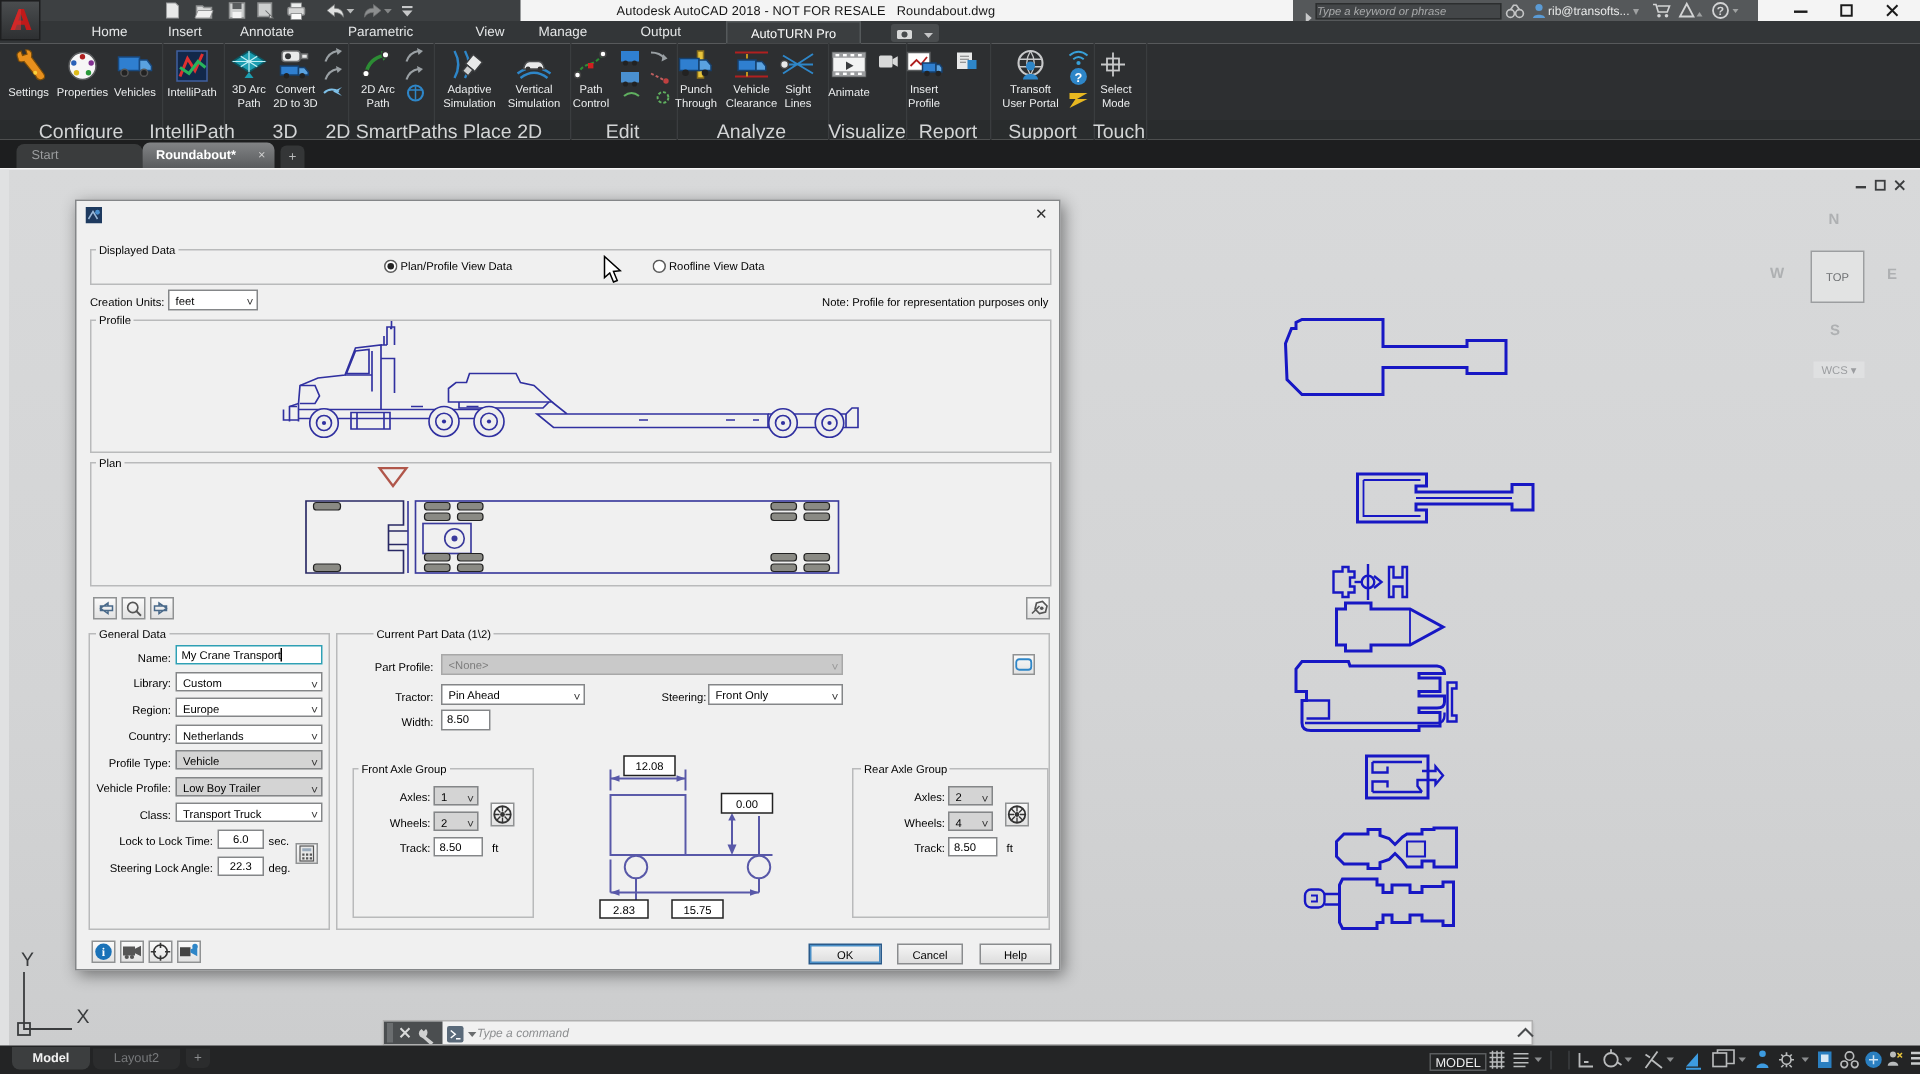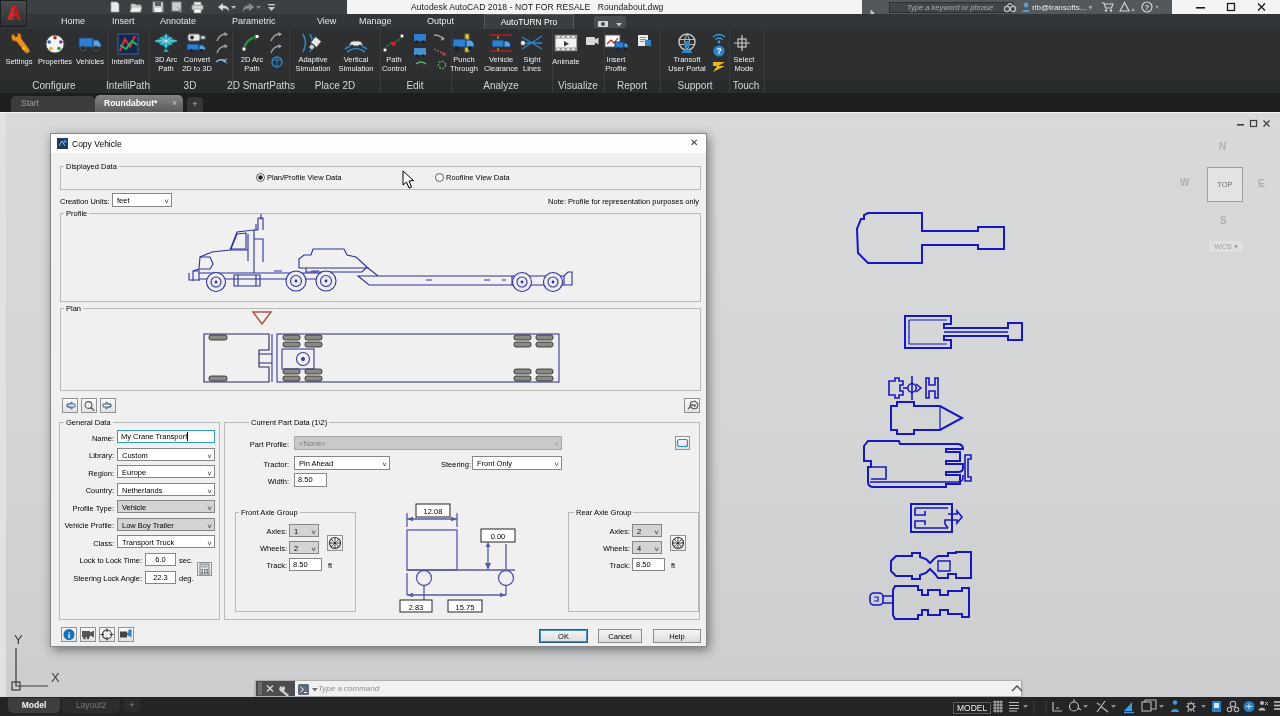--- a/index.html
+++ b/index.html
@@ -6,29 +6,29 @@
   html,body { width:1280px; height:716px; overflow:hidden; }
   body { font-family:"Liberation Sans", sans-serif; position:relative; background:#d4d5d6; }
   .abs { position:absolute; }
   
   #titlebar { position:absolute; left:0; top:0; width:1280px; height:14px; background:#f4f4f4; }
   #qatstrip { position:absolute; left:0; top:0; width:347px; height:14px; background:#3d4042; }
   #alogo { position:absolute; left:0; top:0; width:27px; height:27px; background:linear-gradient(#4a4d4f,#2e3032); border:1px solid #1e1f20; z-index:30; }
   #alogo svg { display:block; margin:2px auto 0; }
   #wintitle { position:absolute; left:411px; top:2px; font-size:8.5px; color:#141414; letter-spacing:.1px; }
   #searchpanel { position:absolute; left:862px; top:0; width:310px; height:14px; background:#55585a; }
-  #searchbox { position:absolute; left:877px; top:1.5px; width:124px; height:11px; background:#434648; border:1px solid #2c2e2f; color:#a9abac; font-style:italic; font-size:7.5px; line-height:10px; padding-left:17px;margin-left:12px; }
+  #searchbox { position:absolute; left:877px; top:1.5px; width:124px; height:11px; background:#434648; border:1px solid #2c2e2f; color:#a9abac; font-style:italic; font-size:7.5px; line-height:10px; padding-left:0; }
   
   #tabrow { position:absolute; left:0; top:14px; width:1280px; height:15px; background:#333638; }
   .rtab { position:absolute; top:16px; font-size:9px; color:#e4e6e7; }
   #activetab { position:absolute; left:484px; top:14px; width:90px; height:15px; background:#3b3e40; border:1px solid #55595b; border-bottom:none; color:#fff; font-size:8.5px; text-align:center; line-height:14px; }
   
   #ribbon { position:absolute; left:0; top:29px; width:1280px; height:51px; background:#2d2f31; }
   #grouprow { position:absolute; left:0; top:80px; width:1280px; height:13px; background:#292c2d; }
-  .glabel { position:absolute; top:80px; font-size:10px; color:#d3d5d6; transform:translateX(-50%); white-space:nowrap; }
+  .glabel { position:absolute; top:80px; font-size:13px; color:#d3d5d6; transform:translateX(-50%); white-space:nowrap; }
   .rsep { position:absolute; top:29px; width:1px; height:64px; background:#1d1f20; border-right:1px solid #3a3d3f; }
   .rlabel { position:absolute; font-size:7.5px; color:#eceeef; text-align:center; line-height:9px; transform:translateX(-50%); white-space:pre; }
   .ricon { position:absolute; transform:translateX(-50%); }
   
   #doctabs { position:absolute; left:0; top:93px; width:1280px; height:19px; background:#1d1e1f; }
   #starttab { position:absolute; left:11px; top:96px; width:84px; height:16px; background:#3a3c3d; border-radius:5px 5px 0 0; color:#9c9ea0; font-size:8.5px; line-height:15px; padding-left:10px; }
   #rndtab { position:absolute; left:95px; top:95px; width:88px; height:17px; background:linear-gradient(#828486,#595b5d); border-radius:5px 5px 0 0; color:#ffffff; font-size:8.5px; font-weight:bold; line-height:16px; padding-left:9px; }
   #plustab { position:absolute; left:187px; top:97px; width:16px; height:15px; background:#343637; border-radius:4px 4px 0 0; color:#b8babb; font-size:9px; text-align:center; line-height:14px; }
   
   #canvas { position:absolute; left:0; top:112px; width:1280px; height:585px; background:linear-gradient(180deg,#d8d9da 0%,#d3d4d5 60%,#cccdce 100%); border-top:1px solid #f5f5f5; }
@@ -505,23 +505,20 @@
     </g>
     <path d="M275 3 l3 3 M278 3 l-3 3" stroke="#e8c43c" stroke-width="1"></path>
   <path d="M284 3 H293 M284 6.5 H293 M284 10 H293" stroke="#c9cbcc" stroke-width="1.6"></path>
 </svg>
 
 <svg class="abs" style="left:401px;top:170px;z-index:99;" width="14" height="20">
     <path d="M2 1 L2 15 L5.5 12 L8 18 L10.5 17 L8 11 L12.5 10.5 Z" fill="#fff" stroke="#000" stroke-width="1"></path>
   </svg>
 
 <div id="dlg">
-  <div id="dlgtitle">
-      <span>Copy Vehicle</span>
-    </div>
   <svg class="abs" style="left:6px;top:4px;" width="11" height="11">
       <rect width="11" height="11" fill="#1e3a5f"></rect>
       <path d="M2 8 L5 3 L8 8" stroke="#9ab8d8" fill="none"></path>
       <circle cx="8" cy="3.5" r="1.6" fill="#4a90d0"></circle>
     </svg>
   <div class="abs" style="left:639px;top:3px;font-size:10px;color:#333;">✕</div>
 
   <div class="gbox" style="left:9px;top:32px;width:641px;height:24px;"></div>
   <div class="gcap" style="left:13px;top:28px;">Displayed Data</div>
   <svg class="abs" style="left:205px;top:39px;" width="9" height="9">

